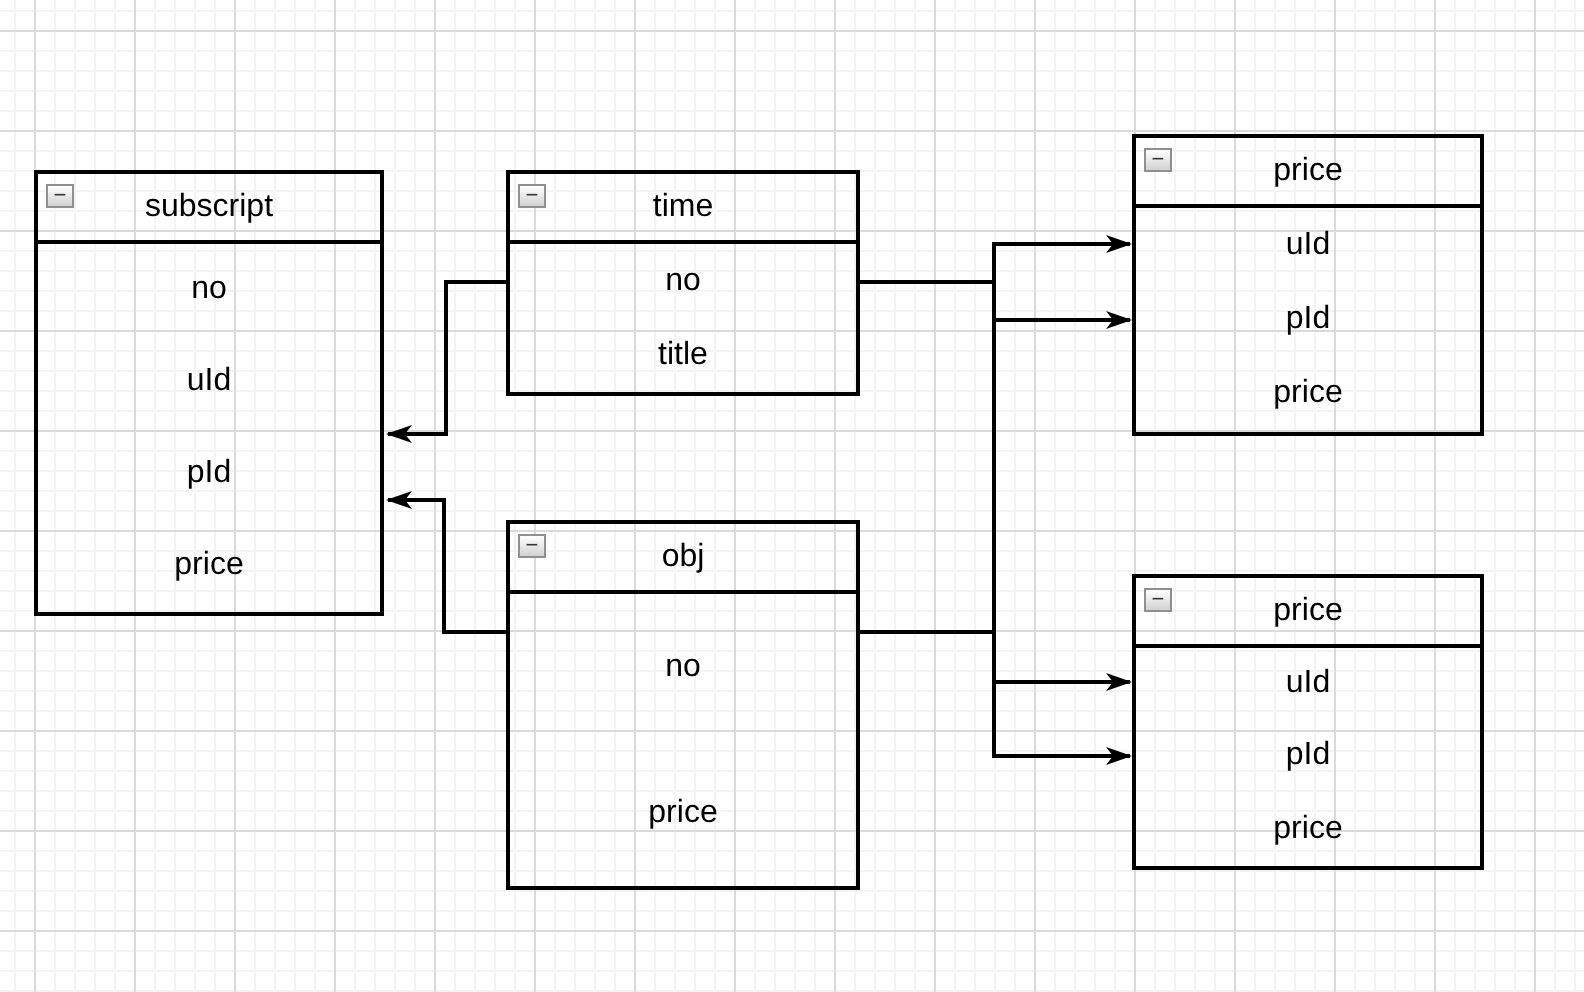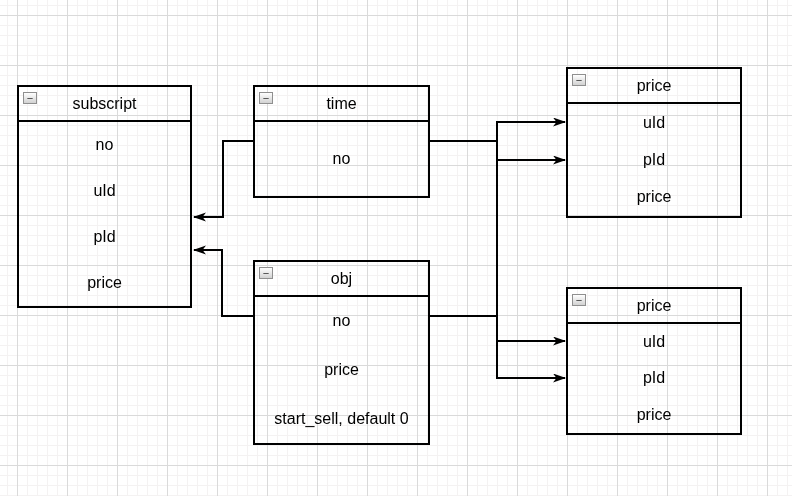--- a/index.html
+++ b/index.html
@@ -78,32 +78,32 @@
     </div>
   </div>
 
   <div class="table" style="left:253px; top:85px; width:177px; height:113px;">
     <div class="thead">
       <span class="collapse">−</span>
       <span>time</span>
     </div>
     <div class="tbody">
       <div class="row">no</div>
+      <div class="row">title</div>
     </div>
   </div>
 
   <div class="table" style="left:253px; top:260px; width:177px; height:185px;">
     <div class="thead">
       <span class="collapse">−</span>
       <span>obj</span>
     </div>
     <div class="tbody">
       <div class="row">no</div>
       <div class="row">price</div>
-      <div class="row">start_sell, default 0</div>
     </div>
   </div>
 
   <div class="table" style="left:566px; top:67px; width:176px; height:151px;">
     <div class="thead">
       <span class="collapse">−</span>
       <span>price</span>
     </div>
     <div class="tbody">
       <div class="row">uId</div>

